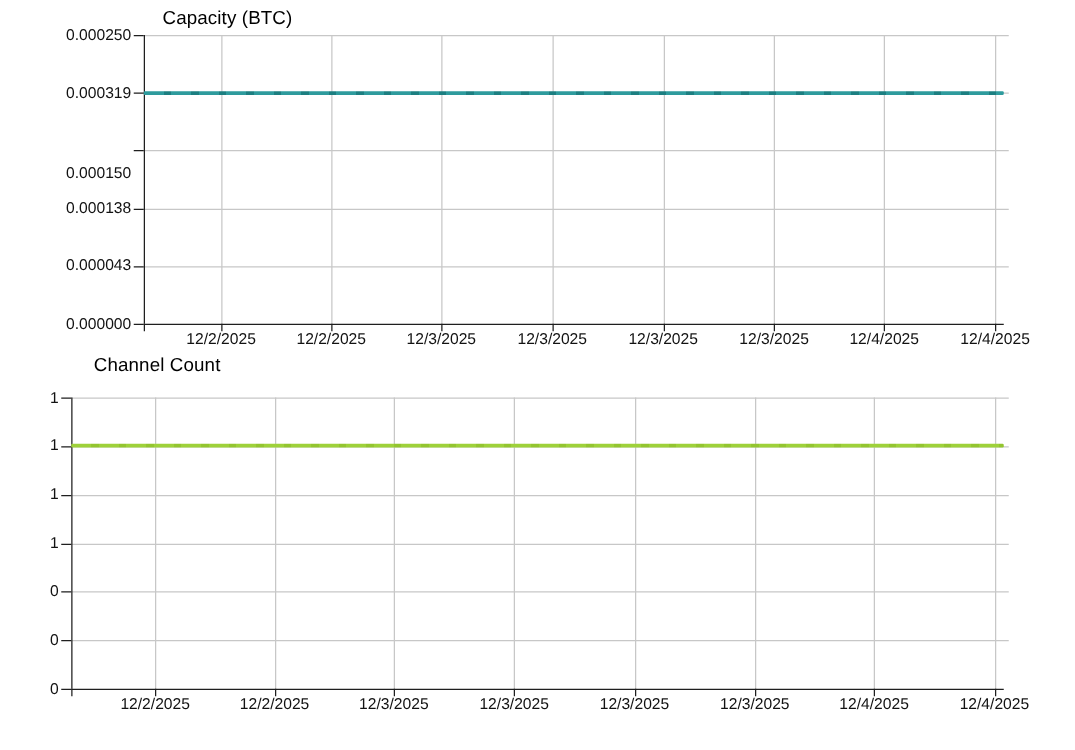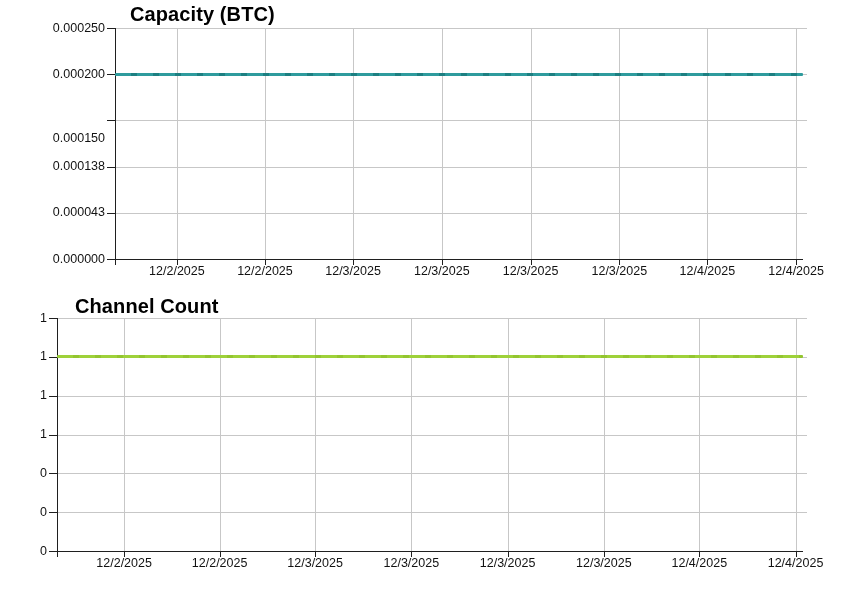--- a/index.html
+++ b/index.html
@@ -1,25 +1,25 @@
 <!DOCTYPE html>
 <html><head>
 <meta charset="utf-8">
 <style>
   html,body{margin:0;padding:0;background:#ffffff;}
   .canvas{
     position:relative;width:860px;height:600px;background:#ffffff;
     font-family:"Liberation Sans",sans-serif;overflow:hidden;
   }
   .chart-title{
-    position:absolute;margin:0;font-size:20px;line-height:17px;
-    font-weight:bold;color:#000;letter-spacing:.1px;white-space:nowrap;
+    position:absolute;margin:0;font-size:15px;line-height:17px;
+    font-weight:normal;color:#000;letter-spacing:.1px;white-space:nowrap;
   }
   .title-0{left:130px;top:6px;}
-  .title-1{left:75px;top:298px;}
+  .title-1{left:75px;top:284px;}
   #plots{position:absolute;inset:0;}
   .hgrid,.vgrid{position:absolute;background:#c7c7c7;}
   .hgrid{height:1px;}
   .vgrid{width:1px;}
   .spine{position:absolute;background:#1f1f1f;}
   .ytickmark{position:absolute;height:1px;background:#1f1f1f;}
   .xtickmark{position:absolute;width:1px;background:#1f1f1f;}
   .ylabel{
     position:absolute;width:100px;text-align:right;
     font-size:12.5px;line-height:15px;color:#121212;white-space:nowrap;
@@ -35,21 +35,21 @@
 
 <div class="canvas">
   <h2 class="chart-title title-0">Capacity (BTC)</h2>
   <h2 class="chart-title title-1">Channel Count</h2>
   <div id="plots">
       <div class="hgrid" style="left: 115px; top: 28px; width: 692px;"></div>
       <div class="ytickmark" style="left: 107px; top: 28px; width: 8px;"></div>
       <div class="ylabel" style="left: 5px; top: 20.5px;">0.000250</div>
       <div class="hgrid" style="left: 115px; top: 74.2px; width: 692px;"></div>
       <div class="ytickmark" style="left: 107px; top: 74.2px; width: 8px;"></div>
-      <div class="ylabel" style="left: 5px; top: 66.7px;">0.000200</div>
+      <div class="ylabel" style="left: 5px; top: 66.7px;">0.000319</div>
       <div class="hgrid" style="left: 115px; top: 120.4px; width: 692px;"></div>
       <div class="ytickmark" style="left: 107px; top: 120.4px; width: 8px;"></div>
       <div class="ylabel" style="left: 5px; top: 112.9px; margin-top: 18px;">0.000150</div>
       <div class="hgrid" style="left: 115px; top: 166.6px; width: 692px;"></div>
       <div class="ytickmark" style="left: 107px; top: 166.6px; width: 8px;"></div>
       <div class="ylabel" style="left: 5px; top: 159.1px;">0.000138</div>
       <div class="hgrid" style="left: 115px; top: 212.8px; width: 692px;"></div>
       <div class="ytickmark" style="left: 107px; top: 212.8px; width: 8px;"></div>
       <div class="ylabel" style="left: 5px; top: 205.3px;">0.000043</div>
       <div class="ytickmark" style="left: 107px; top: 259px; width: 8px;"></div>

